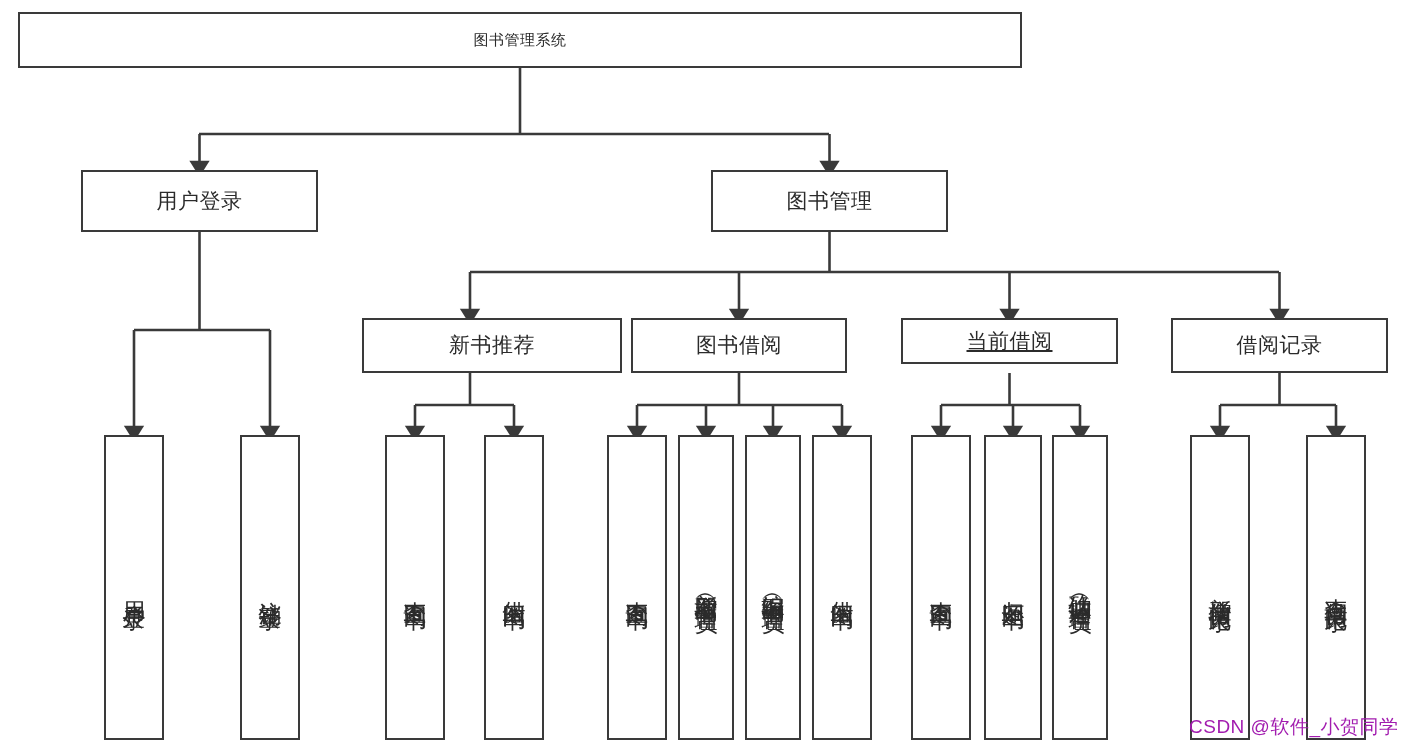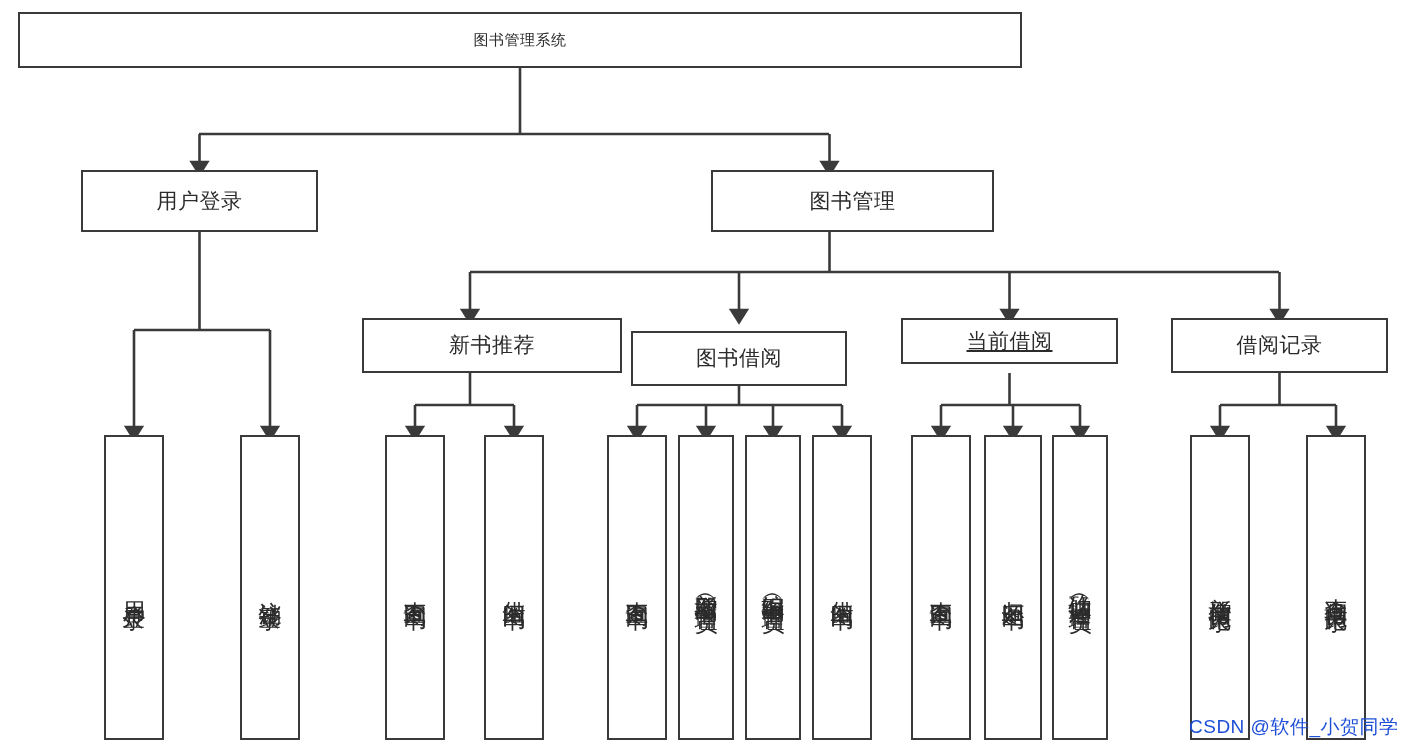--- a/index.html
+++ b/index.html
@@ -58,21 +58,21 @@
     writing-mode: vertical-rl;
     text-orientation: upright;
     font-size: 23px;
     line-height: 1.0;
     letter-spacing: 2.5px;
     white-space: nowrap;
   }
   .watermark {
     position: absolute;
     font-size: 19px;
-    color: #1d4ed8;
+    color: #a21caf;
     white-space: nowrap;
     letter-spacing: 0.5px;
     pointer-events: none;
   }
 </style>
 </head>
 <body>
 
 <div id="canvas">
 
@@ -119,28 +119,28 @@
       </g>
   </svg>
 
   <div class="node horiz root" style="left: 18px; top: 12px; width: 1004px; height: 56px;">
     <span class="label">图书管理系统</span>
   </div>
 
   <div class="node horiz" style="left: 81px; top: 170px; width: 237px; height: 62px;">
     <span class="label">用户登录</span>
   </div>
-  <div class="node horiz" style="left: 711px; top: 170px; width: 283px; height: 62px;">
+  <div class="node horiz" style="left: 711px; top: 170px; width: 237px; height: 62px;">
     <span class="label">图书管理</span>
   </div>
 
   <div class="node horiz" style="left: 362px; top: 318px; width: 260px; height: 55px;">
     <span class="label">新书推荐</span>
   </div>
-  <div class="node horiz" style="left: 631px; top: 318px; width: 216px; height: 55px; margin-top: 13px;">
+  <div class="node horiz" style="left: 631px; top: 318px; width: 216px; height: 55px;">
     <span class="label">图书借阅</span>
   </div>
   <div class="node horiz" style="left: 901px; top: 318px; width: 217px; height: 46px; text-decoration: underline;">
     <span class="label">当前借阅</span>
   </div>
   <div class="node horiz" style="left: 1171px; top: 318px; width: 217px; height: 55px;">
     <span class="label">借阅记录</span>
   </div>
 
   <div class="node leaf" style="left: 104px; top: 435px; width: 60px; height: 305px;">

